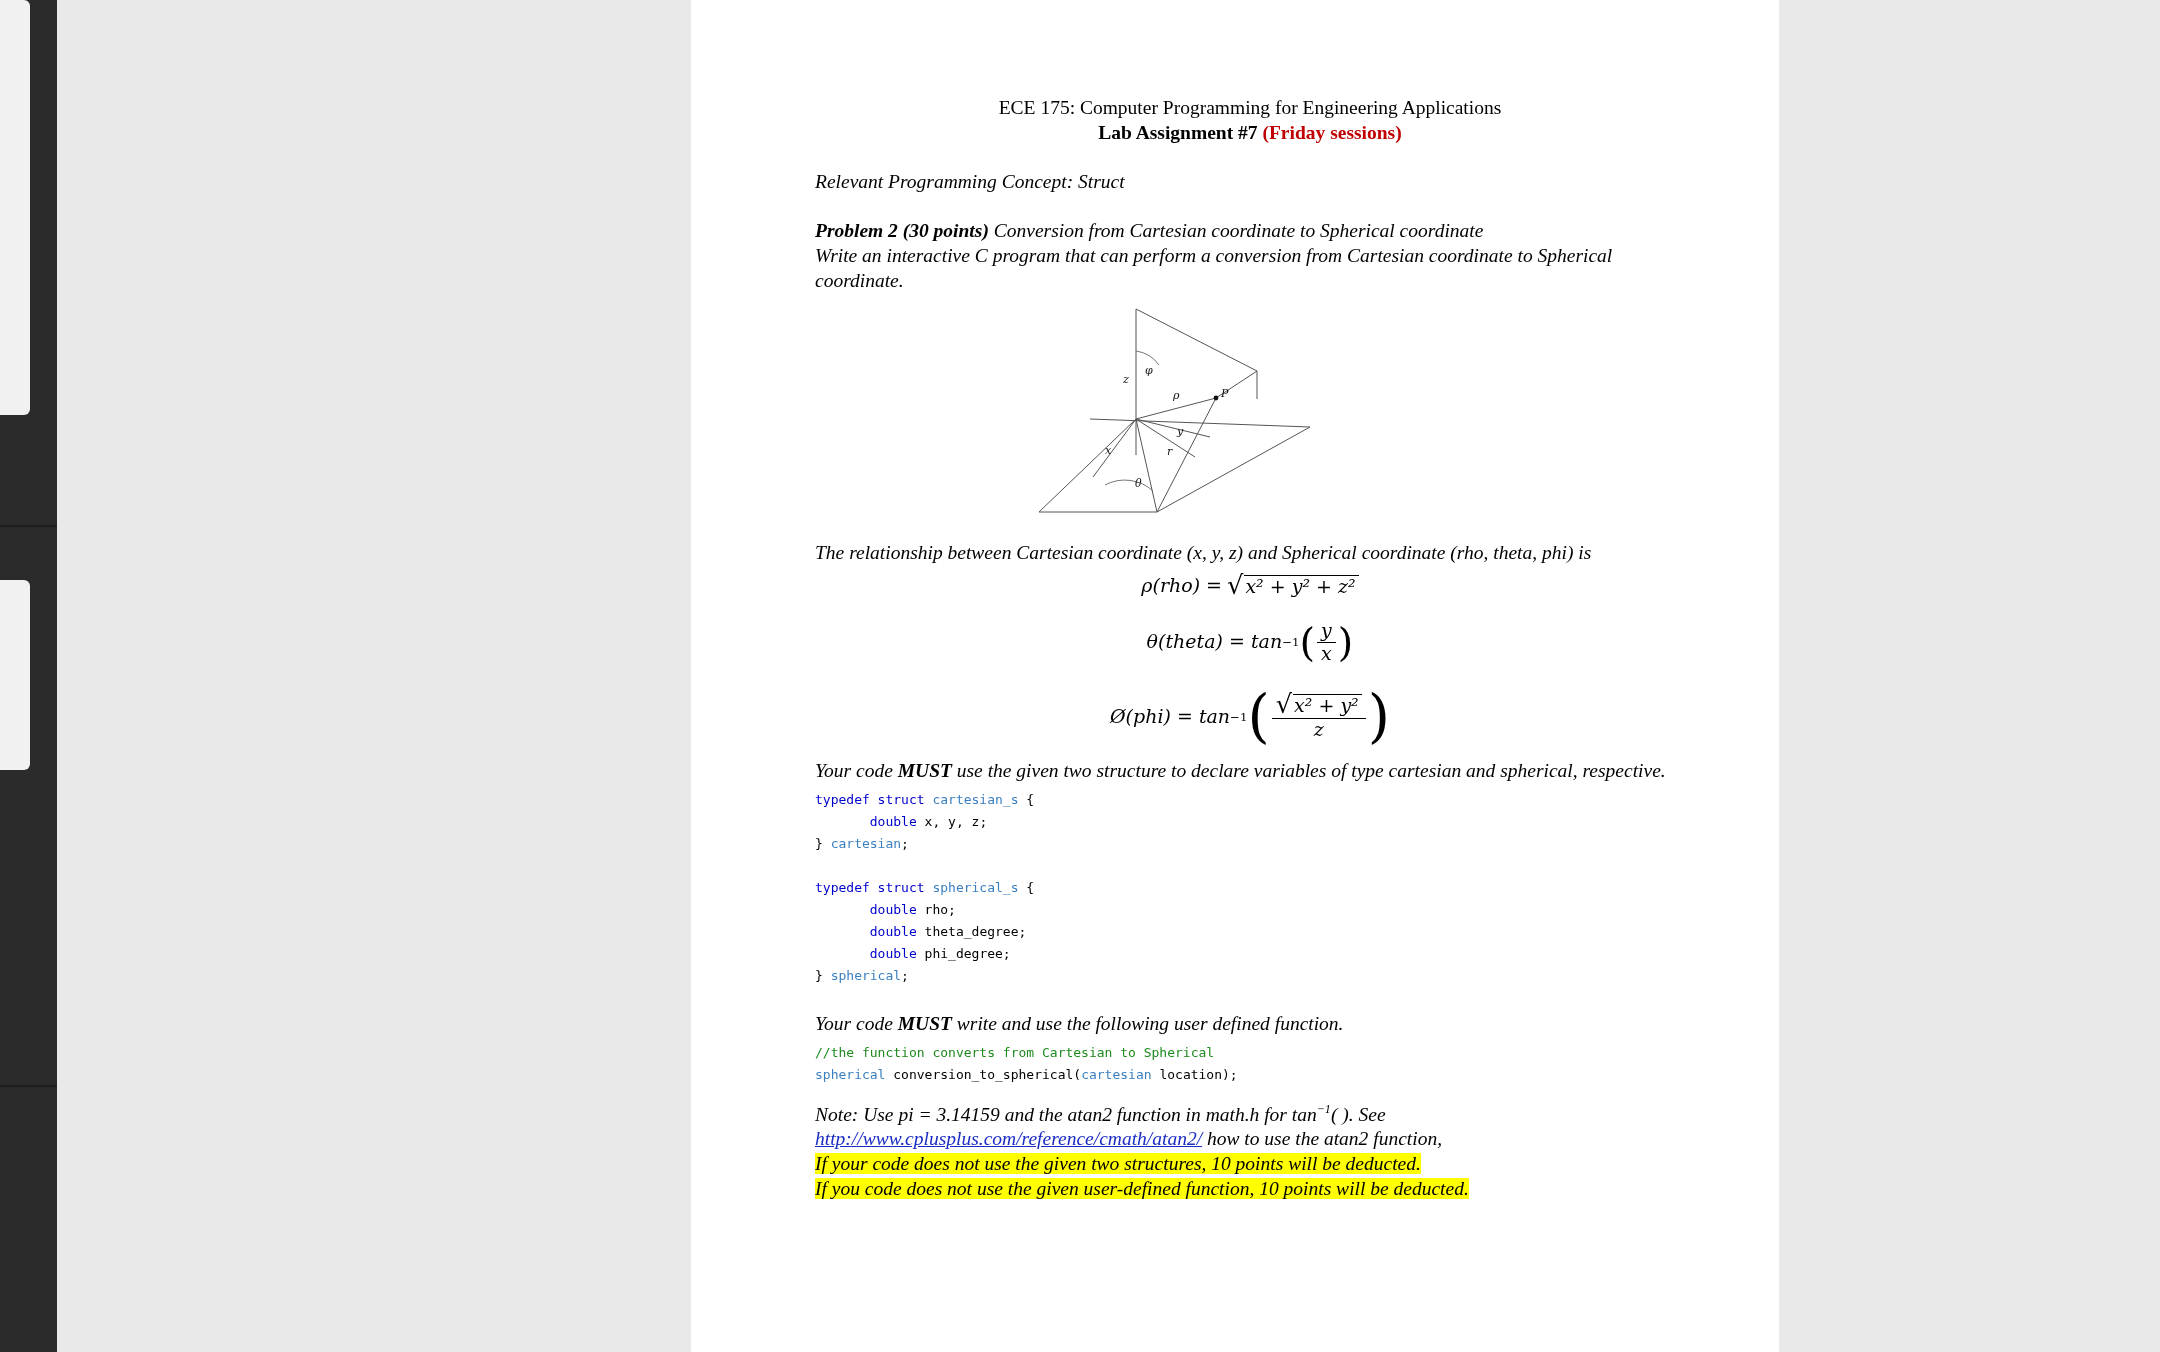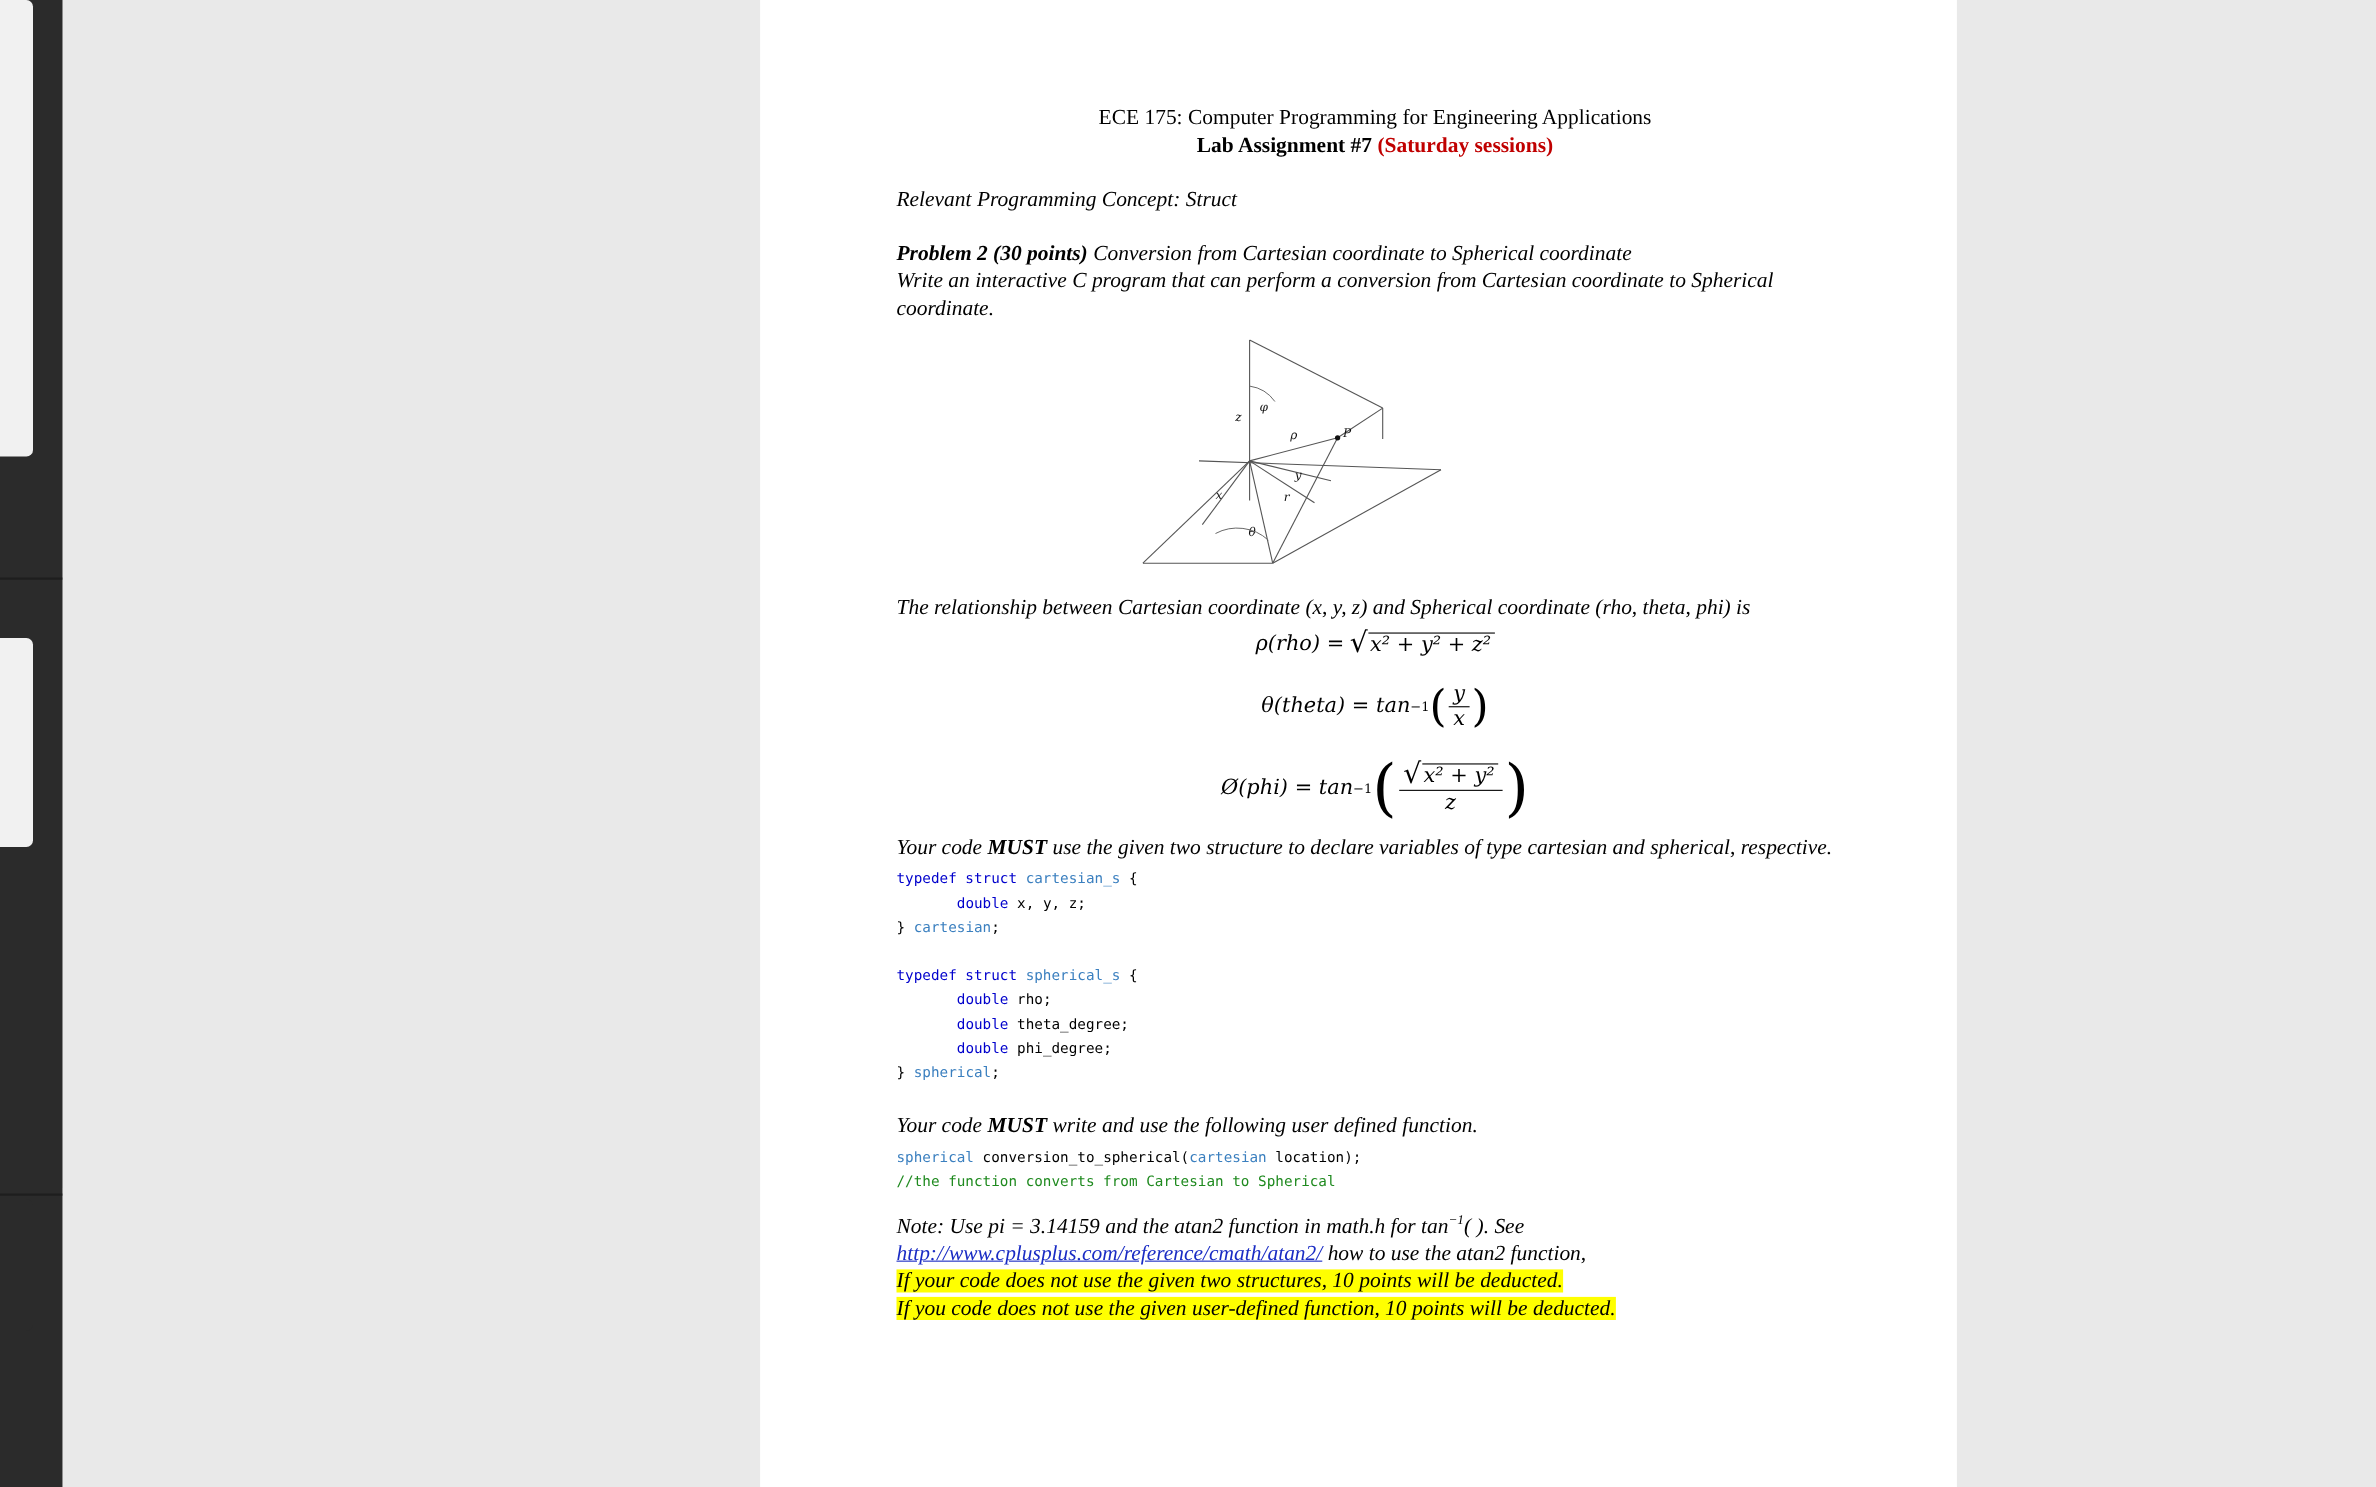--- a/index.html
+++ b/index.html
@@ -141,21 +141,21 @@
 
   <div class="page-bg">
 
     <div class="page">
       <div class="doc">
 
         <div class="ttl">ECE 175: Computer Programming for Engineering Applications</div>
         <div class="ttl">
           <span class="b">Lab Assignment #7</span>
           <span> </span>
-          <span class="red">(Saturday sessions)</span>
+          <span class="red">(Friday sessions)</span>
         </div>
 
         <div class="para mt-24">Relevant Programming Concept: Struct</div>
 
         <div class="para mt-24">
           <b class="strong">Problem 2 (30 points)</b><span> Conversion from Cartesian coordinate to Spherical coordinate</span>
         </div>
         <div class="para">Write an interactive C program that can perform a conversion from Cartesian coordinate to Spherical coordinate.</div>
 
         <div class="figure">
@@ -255,21 +255,21 @@
         </div>
 
         <div class="code codeblock"><div><span class="kw">typedef struct </span><span class="ty">cartesian_s</span><span> {</span></div><div><span>       </span><span class="kw">double</span><span> x, y, z;</span></div><div><span>} </span><span class="ty">cartesian</span><span>;</span></div></div>
         <div class="codegap"></div>
         <div class="code"><div><span class="kw">typedef struct </span><span class="ty">spherical_s</span><span> {</span></div><div><span>       </span><span class="kw">double</span><span> rho;</span></div><div><span>       </span><span class="kw">double</span><span> theta_degree;</span></div><div><span>       </span><span class="kw">double</span><span> phi_degree;</span></div><div><span>} </span><span class="ty">spherical</span><span>;</span></div></div>
 
         <div class="para mt-24">
           <span>Your code </span><b class="strong">MUST</b><span> write and use the following user defined function.</span>
         </div>
 
-        <div class="code codeblock"><div><span class="ty">spherical</span><span> conversion_to_spherical(</span><span class="ty">cartesian</span><span> location);</span></div><div><span class="cm">//the function converts from Cartesian to Spherical</span></div></div>
+        <div class="code codeblock"><div><span class="cm">//the function converts from Cartesian to Spherical</span></div><div><span class="ty">spherical</span><span> conversion_to_spherical(</span><span class="ty">cartesian</span><span> location);</span></div></div>
 
         <div class="para note">
           <span>Note: Use pi = 3.14159 and the atan2 function in math.h for tan</span><span class="sup">−1</span><span>(   ). See</span>
         </div>
         <div class="para">
           <a class="link" href="#">http://www.cplusplus.com/reference/cmath/atan2/</a><span> how to use the atan2 function,</span>
         </div>
         <div class="para"><span class="hl">If your code does not use the given two structures, 10 points will be deducted.</span></div>
         <div class="para"><span class="hl">If you code does not use the given user-defined function, 10 points will be deducted.</span></div>
 

